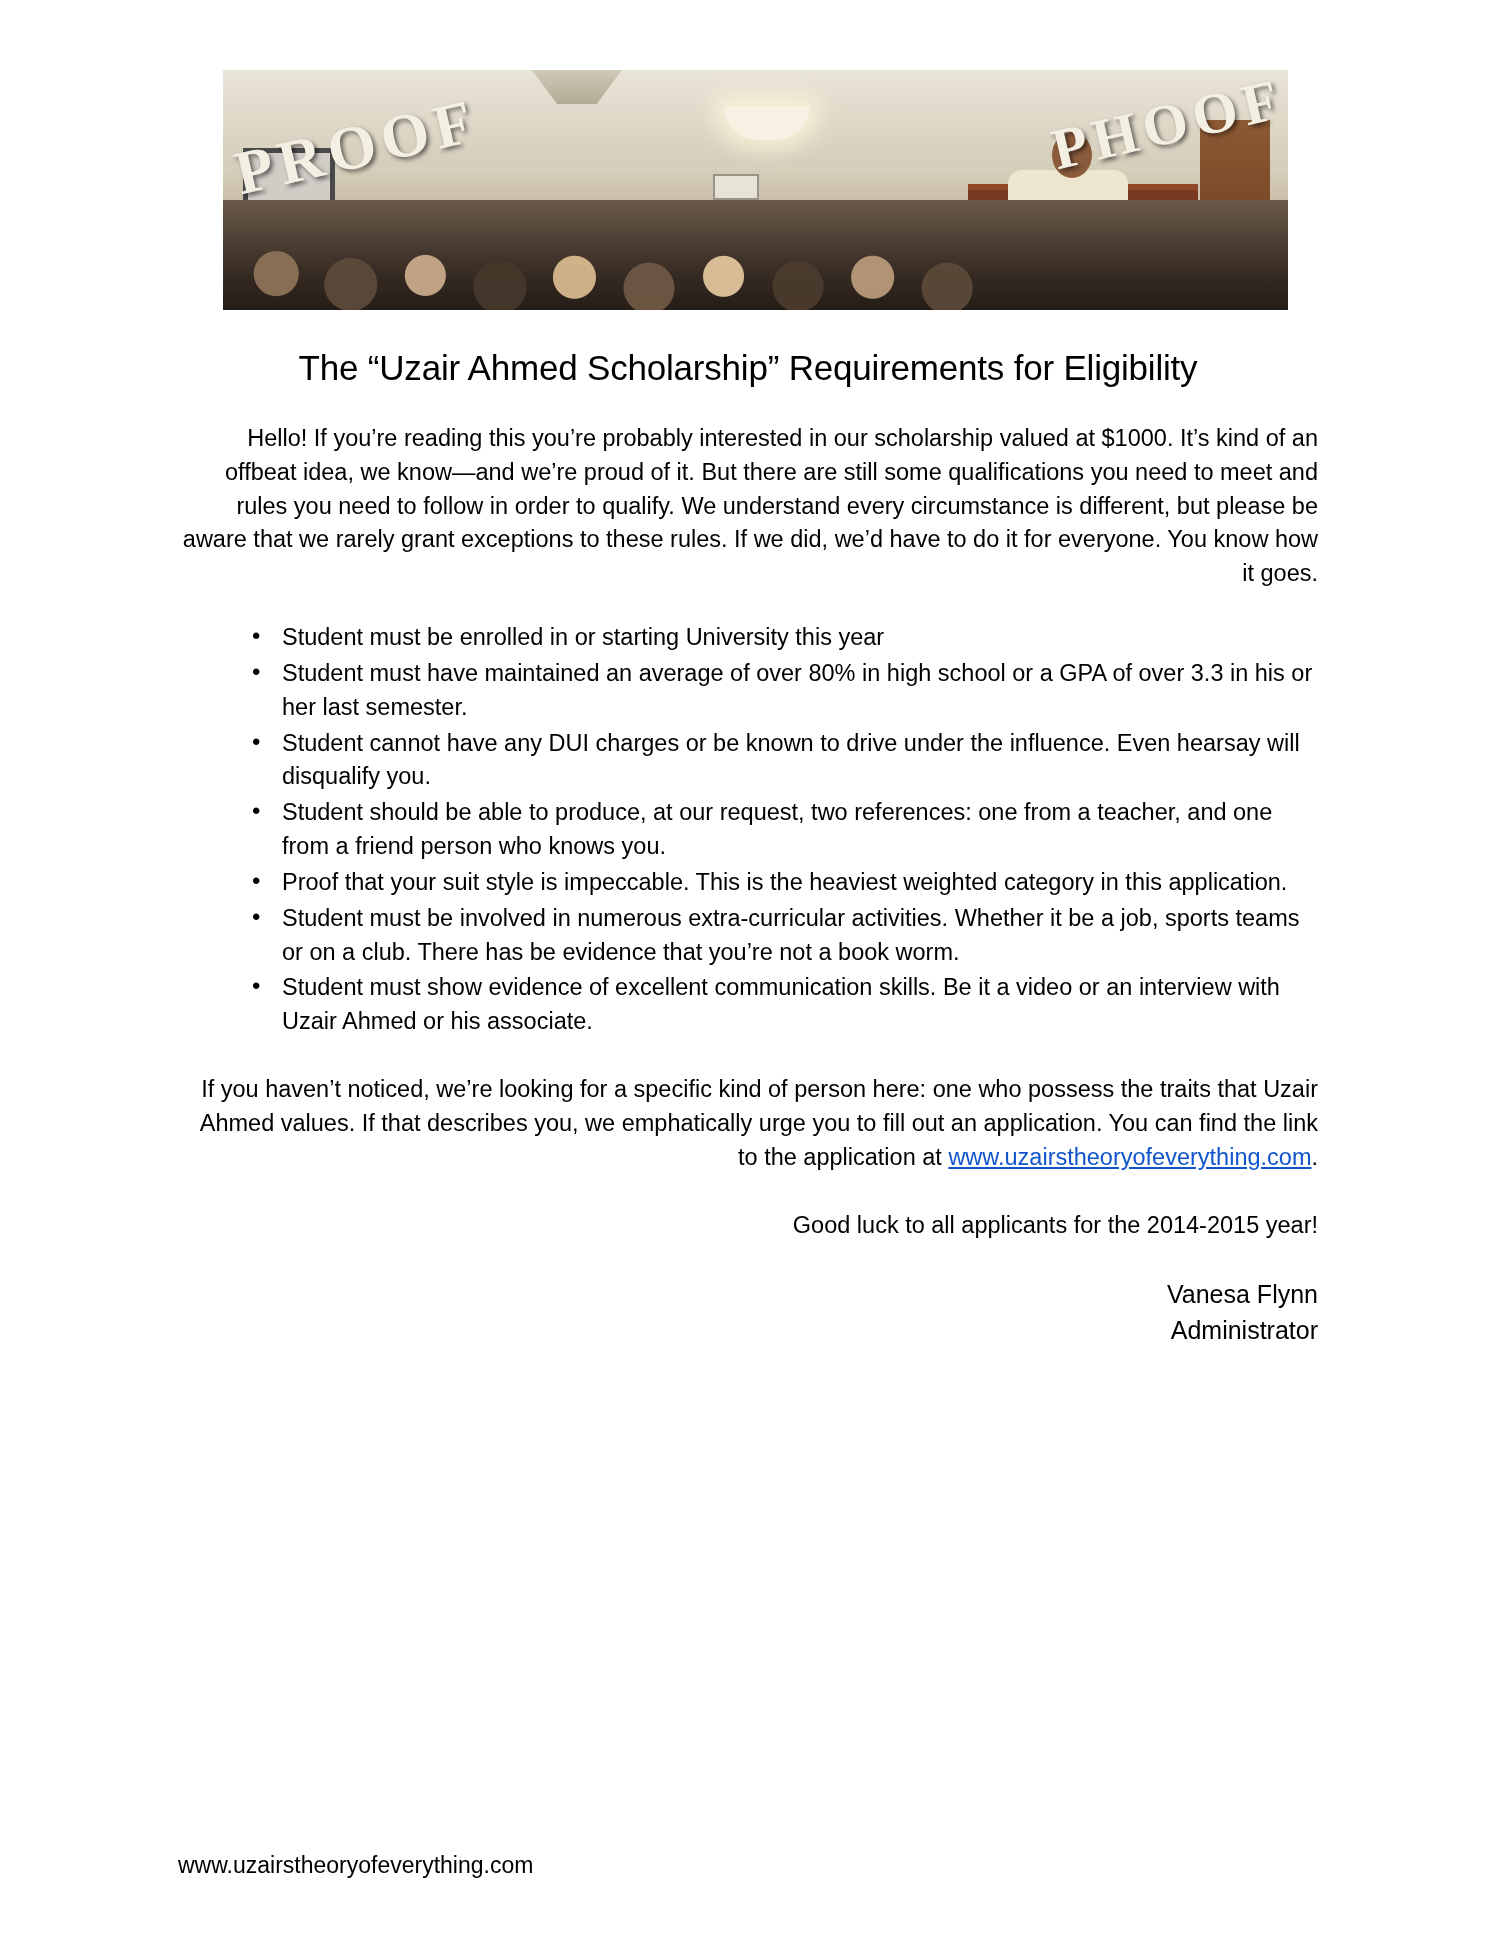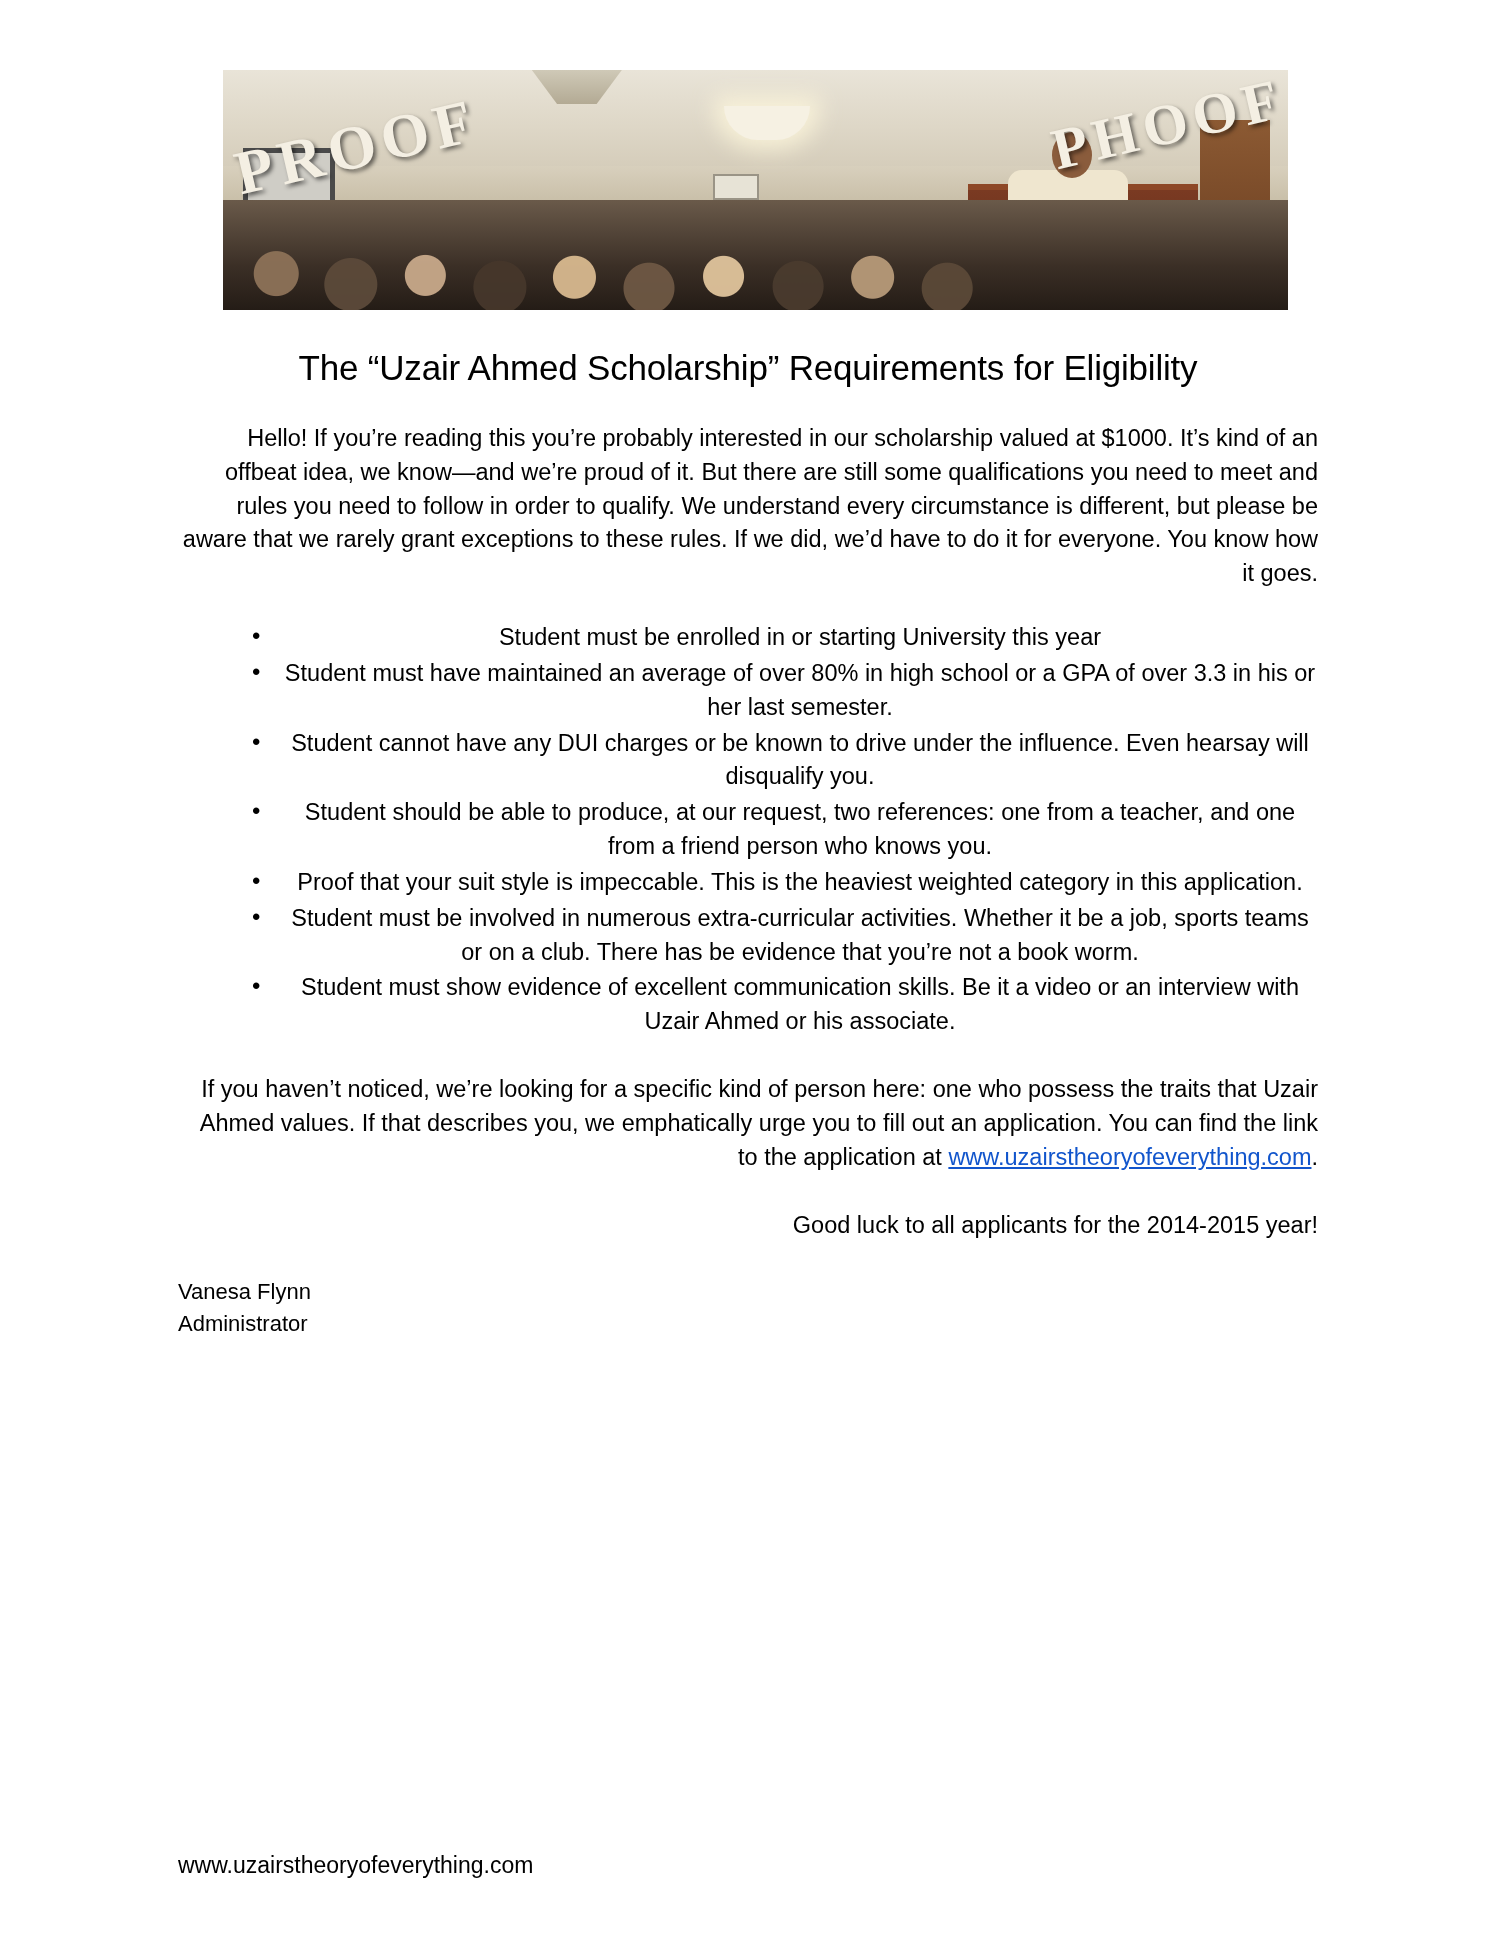--- a/index.html
+++ b/index.html
@@ -181,38 +181,38 @@
     margin: 30px 0 0 0;
     padding-left: 70px;
     list-style: none;
   }
   ul.req-list li {
     font-size: 23.5px;
     line-height: 1.44;
     margin-bottom: 2px;
     position: relative;
     padding-left: 34px;
-    text-align: center;
   }
   ul.req-list li::before {
     content: "\2022";
     position: absolute;
     left: 4px;
     top: -2px;
     font-size: 24px;
     line-height: 1.44;
   }
   a.link {
     color: #1155cc;
     text-decoration: underline;
   }
   .sig {
-    font-size: 22px;
+    font-size: 25px;
     line-height: 1.44;
     margin-top: 34px;
+    text-align: right;
   }
   .footer {
     position: absolute;
     left: 178px;
     bottom: 62px;
     font-size: 23px;
   }
 </style>
 </head>
 <body>

